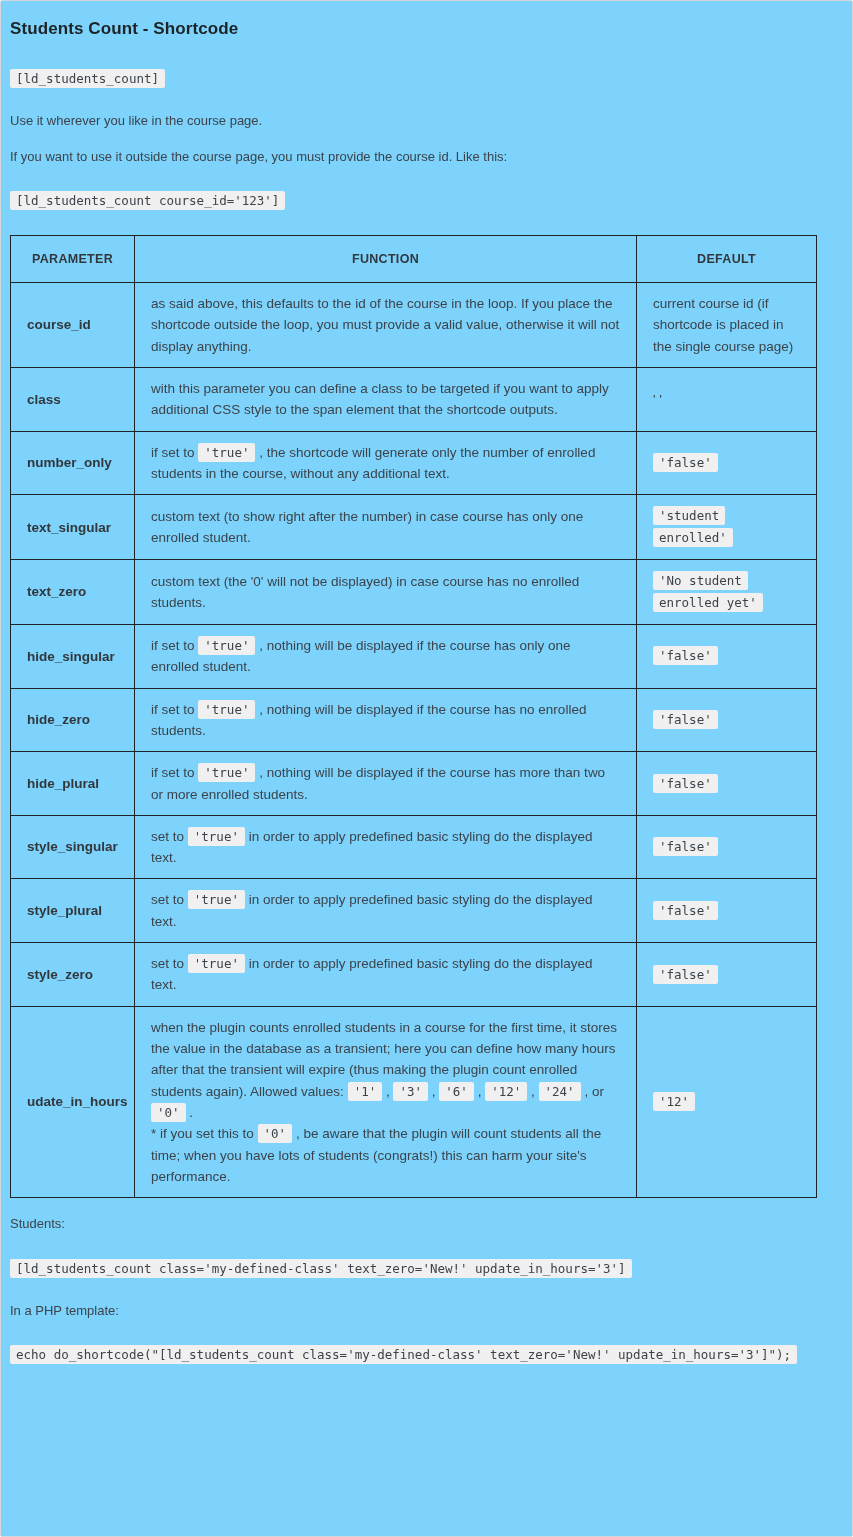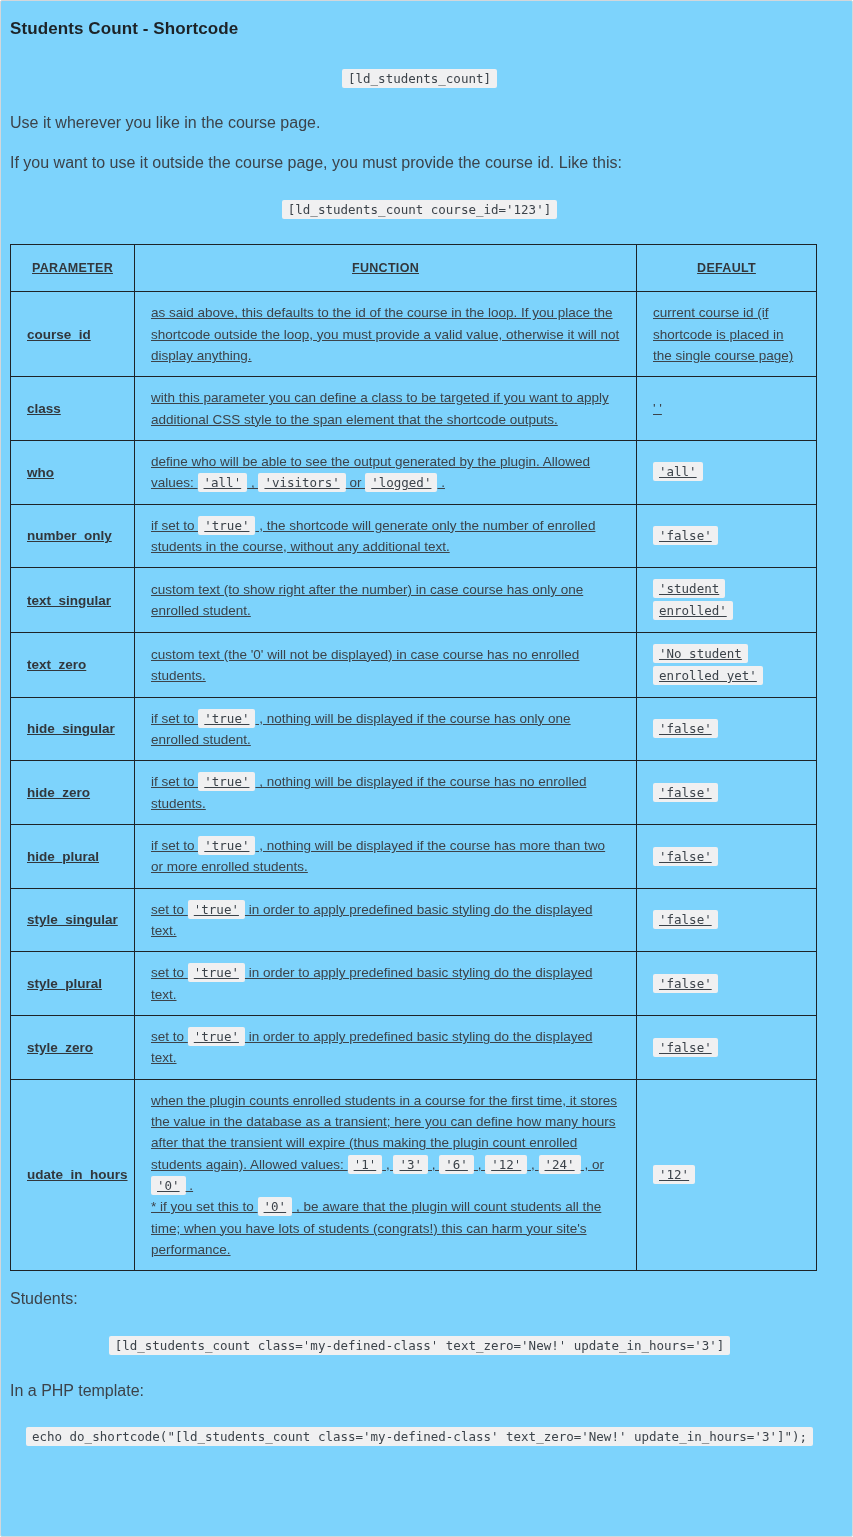--- a/index.html
+++ b/index.html
@@ -6,36 +6,35 @@
   .page {
     width:853px; height:1537px; box-sizing:border-box;
     background:#7dd3fc; border:1px solid #d3d7db; border-radius:2px;
     padding:18px 23px 16px 9px; overflow:hidden;
     font-family:"Liberation Sans", sans-serif; color:#3c434a;
   }
   .page-title {
     font-size:17px; font-weight:700; color:#1d2327; margin:0 0 24px 0;
     letter-spacing:.1px;
   }
-  .para { font-size:16px; line-height:1.55; margin:15px 0; color:#3c434a; }
-  .code-line { margin:18px 0; line-height:1.9;text-align:center; }
+  .para { font-size:13px; line-height:1.55; margin:15px 0; color:#3c434a; }
+  .code-line { margin:18px 0; line-height:1.9; }
   code.chip {
     font-family:"DejaVu Sans Mono", monospace;
     background:#f0f0f1; color:#3c434a;
     font-size:12.5px; padding:2px 6px; border-radius:2px;
     -webkit-box-decoration-break:clone; box-decoration-break:clone;
   }
   table.params {
     border-collapse:collapse; width:806px; margin:20px 0 16px 0;
     table-layout:fixed;
   }
   table.params th, table.params td {
     border:1px solid #1d2327; vertical-align:middle;
     box-sizing:border-box;
-    text-decoration:underline;
   }
   table.params th {
     font-size:12.5px; font-weight:700; color:#32373c;
     text-align:center; padding:16px 8px; letter-spacing:.3px;
   }
   table.params td { font-size:13.5px; line-height:1.58; padding:10px 16px; }
   td.param { font-weight:700; font-size:13px; color:#32373c; }
   col.c-param { width:124px; }
   col.c-fn    { width:502px; }
   col.c-def   { width:180px; }
@@ -74,25 +73,20 @@
     <tbody>
         <tr>
       <td class="param">course_id</td>
       <td class="fn">as said above, this defaults to the id of the course in the loop. If you place the shortcode outside the loop, you must provide a valid value, otherwise it will not display anything.</td>
       <td class="def">current course id (if shortcode is placed in the single course page)</td>
     </tr>
         <tr>
       <td class="param">class</td>
       <td class="fn">with this parameter you can define a class to be targeted if you want to apply additional CSS style to the span element that the shortcode outputs.</td>
       <td class="def">' '</td>
-    </tr>
-        <tr>
-      <td class="param">who</td>
-      <td class="fn">define who will be able to see the output generated by the plugin. Allowed values: <code class="chip">'all'</code> , <code class="chip">'visitors'</code> or <code class="chip">'logged'</code> .</td>
-      <td class="def"><code class="chip">'all'</code></td>
     </tr>
         <tr>
       <td class="param">number_only</td>
       <td class="fn">if set to <code class="chip">'true'</code> , the shortcode will generate only the number of enrolled students in the course, without any additional text.</td>
       <td class="def"><code class="chip">'false'</code></td>
     </tr>
         <tr>
       <td class="param">text_singular</td>
       <td class="fn">custom text (to show right after the number) in case course has only one enrolled student.</td>
       <td class="def"><code class="chip">'student enrolled'</code></td>

